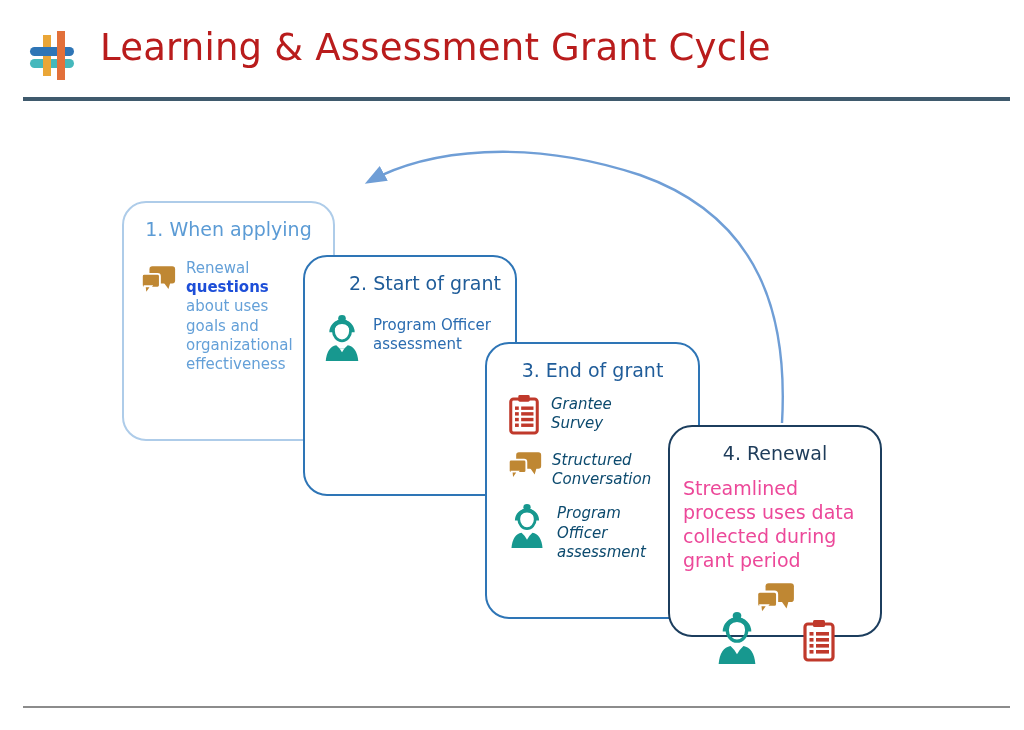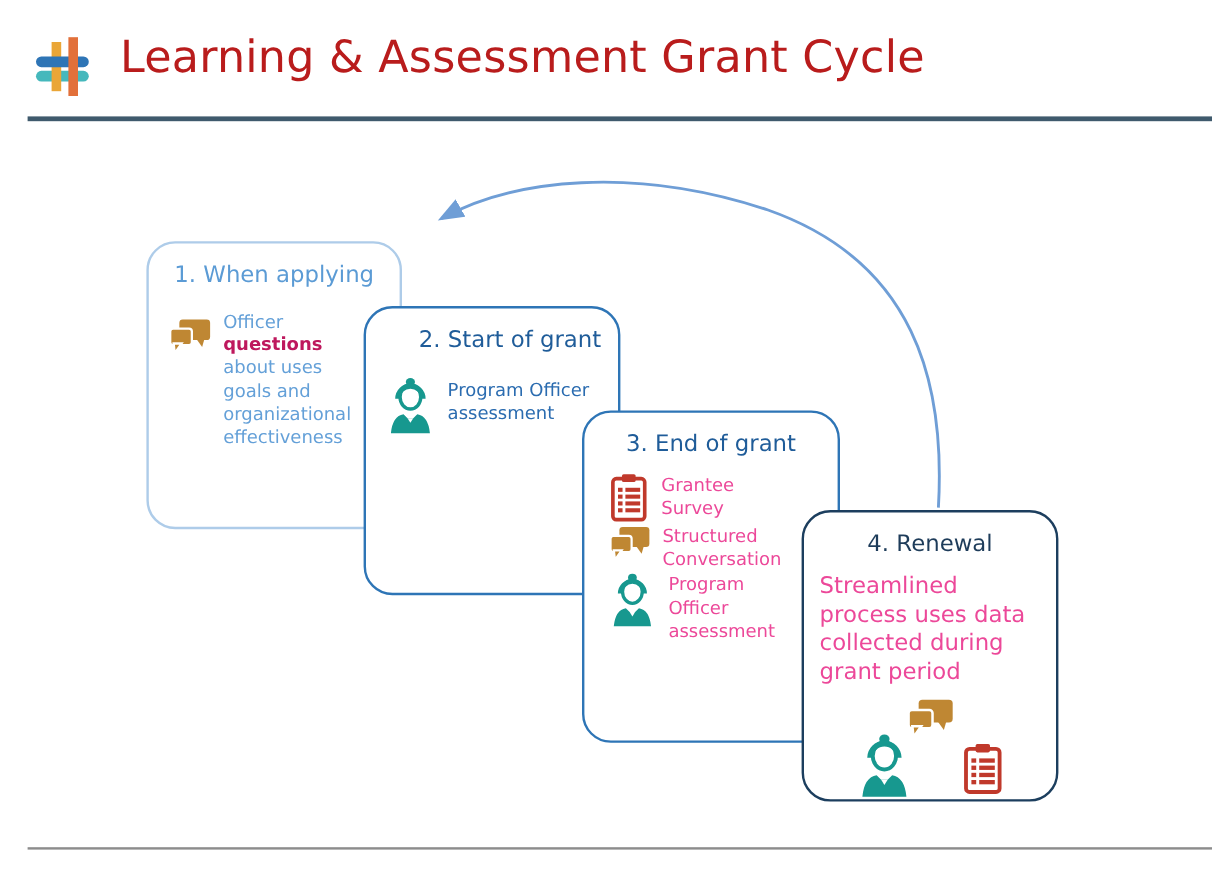--- a/index.html
+++ b/index.html
@@ -30,37 +30,37 @@
   
   .card { position:absolute; background:#ffffff; border-radius:24px; }
   .card-title { font-size:19px; text-align:center; margin:0; padding-top:15px; font-weight:normal; }
 
   .card-1 { left:122px; top:168px; width:213px; height:240px; border:2px solid #aecce9; z-index:1;margin-top:33px; }
   .card-1 .card-title { color:#5b9bd5; }
   .card-2 { left:303px; top:255px; width:214px; height:241px; border:2.5px solid #2e75b6; z-index:2; }
   .card-2 .card-title { color:#1f5c99;padding-left:30px; }
   .card-3 { left:485px; top:342px; width:215px; height:277px; border:2.5px solid #2e75b6; z-index:3; }
   .card-3 .card-title { color:#1f5c99; }
-  .card-4 { left:668px; top:425px; width:214px; height:243px; border:2.5px solid #1c3e5e; z-index:4; }
+  .card-4 { left:668px; top:425px; width:214px; height:212px; border:2.5px solid #1c3e5e; z-index:4; }
   .card-4 .card-title { color:#1e3c5a; }
 
   .item-row { display:flex; align-items:flex-start; padding-left:15px; }
   .item-icon { flex:0 0 auto; }
   .item-text { font-size:15px; line-height:1.28; margin-left:9px; }
 
   .card-1 .item-row { margin-top:24px; }
   .card-1 .item-text { color:#64a0d8; width:122px; margin-top:-5px; }
-  .card-1 .item-text b { color:#be185d; }
+  .card-1 .item-text b { color:#1d4ed8; }
 
   .card-2 .item-row { margin-top:20px; }
   .card-2 .item-text { color:#2b6cb0; width:136px; margin-top:2px; }
 
-  .card-3 .item-row { margin-top:1px; padding-left:19px; }
+  .card-3 .item-row { margin-top:14px; padding-left:19px; }
   .card-3 .item-row:first-of-type { margin-top:13px; }
-  .card-3 .item-text { color:#ec4899; width:116px; margin-top:1px; }
+  .card-3 .item-text { color:#0c4a6e; width:116px; margin-top:1px;font-style:italic; }
 
   .card-4 .renewal-desc {
     color:#ec4899; font-size:19px; line-height:1.27;
     margin:12px 0 0; padding-left:13px; width:200px;
   }
   .renewal-icons { position:relative; width:100%; height:110px; }
   .renewal-icons .chat-pos   { position:absolute; left:84px;  top:8px;  }
   .renewal-icons .person-pos { position:absolute; left:42px;  top:38px; }
   .renewal-icons .clip-pos   { position:absolute; left:130px; top:46px; }
 </style>
@@ -91,21 +91,21 @@
   <div class="item-row">
     <svg class="item-icon" width="38" height="35" viewBox="0 0 40 36">
       <path fill="#bf8733" d="M14 2 h21 a3 3 0 0 1 3 3 v12 a3 3 0 0 1 -3 3 H14 a3 3 0 0 1 -3 -3 V5 a3 3 0 0 1 3 -3 z"></path>
       <polygon fill="#bf8733" points="26,19 33,19 31,26"></polygon>
       <g fill="#bf8733" stroke="#ffffff" stroke-width="2">
         <rect x="3" y="10" width="19" height="14.5" rx="2.5"></rect>
         <polygon points="6,23 13,23 7,31.5"></polygon>
       </g>
     </svg>
     <div class="item-text">
-      <span>Officer </span><b>questions</b><span> about uses goals and organizational effectiveness</span>
+      <span>Renewal </span><b>questions</b><span> about uses goals and organizational effectiveness</span>
     </div>
   </div>
 </div>
 
 <div class="card card-2">
   <h3 class="card-title">2. Start of grant</h3>
   <div class="item-row">
     <svg class="item-icon" width="44" height="48" viewBox="0 0 46 50">
       <ellipse cx="23" cy="4.5" rx="4" ry="3.5" fill="#17988f"></ellipse>
       <path d="M12 19 A11 11 0 0 1 34 19" fill="none" stroke="#17988f" stroke-width="4.5"></path>

